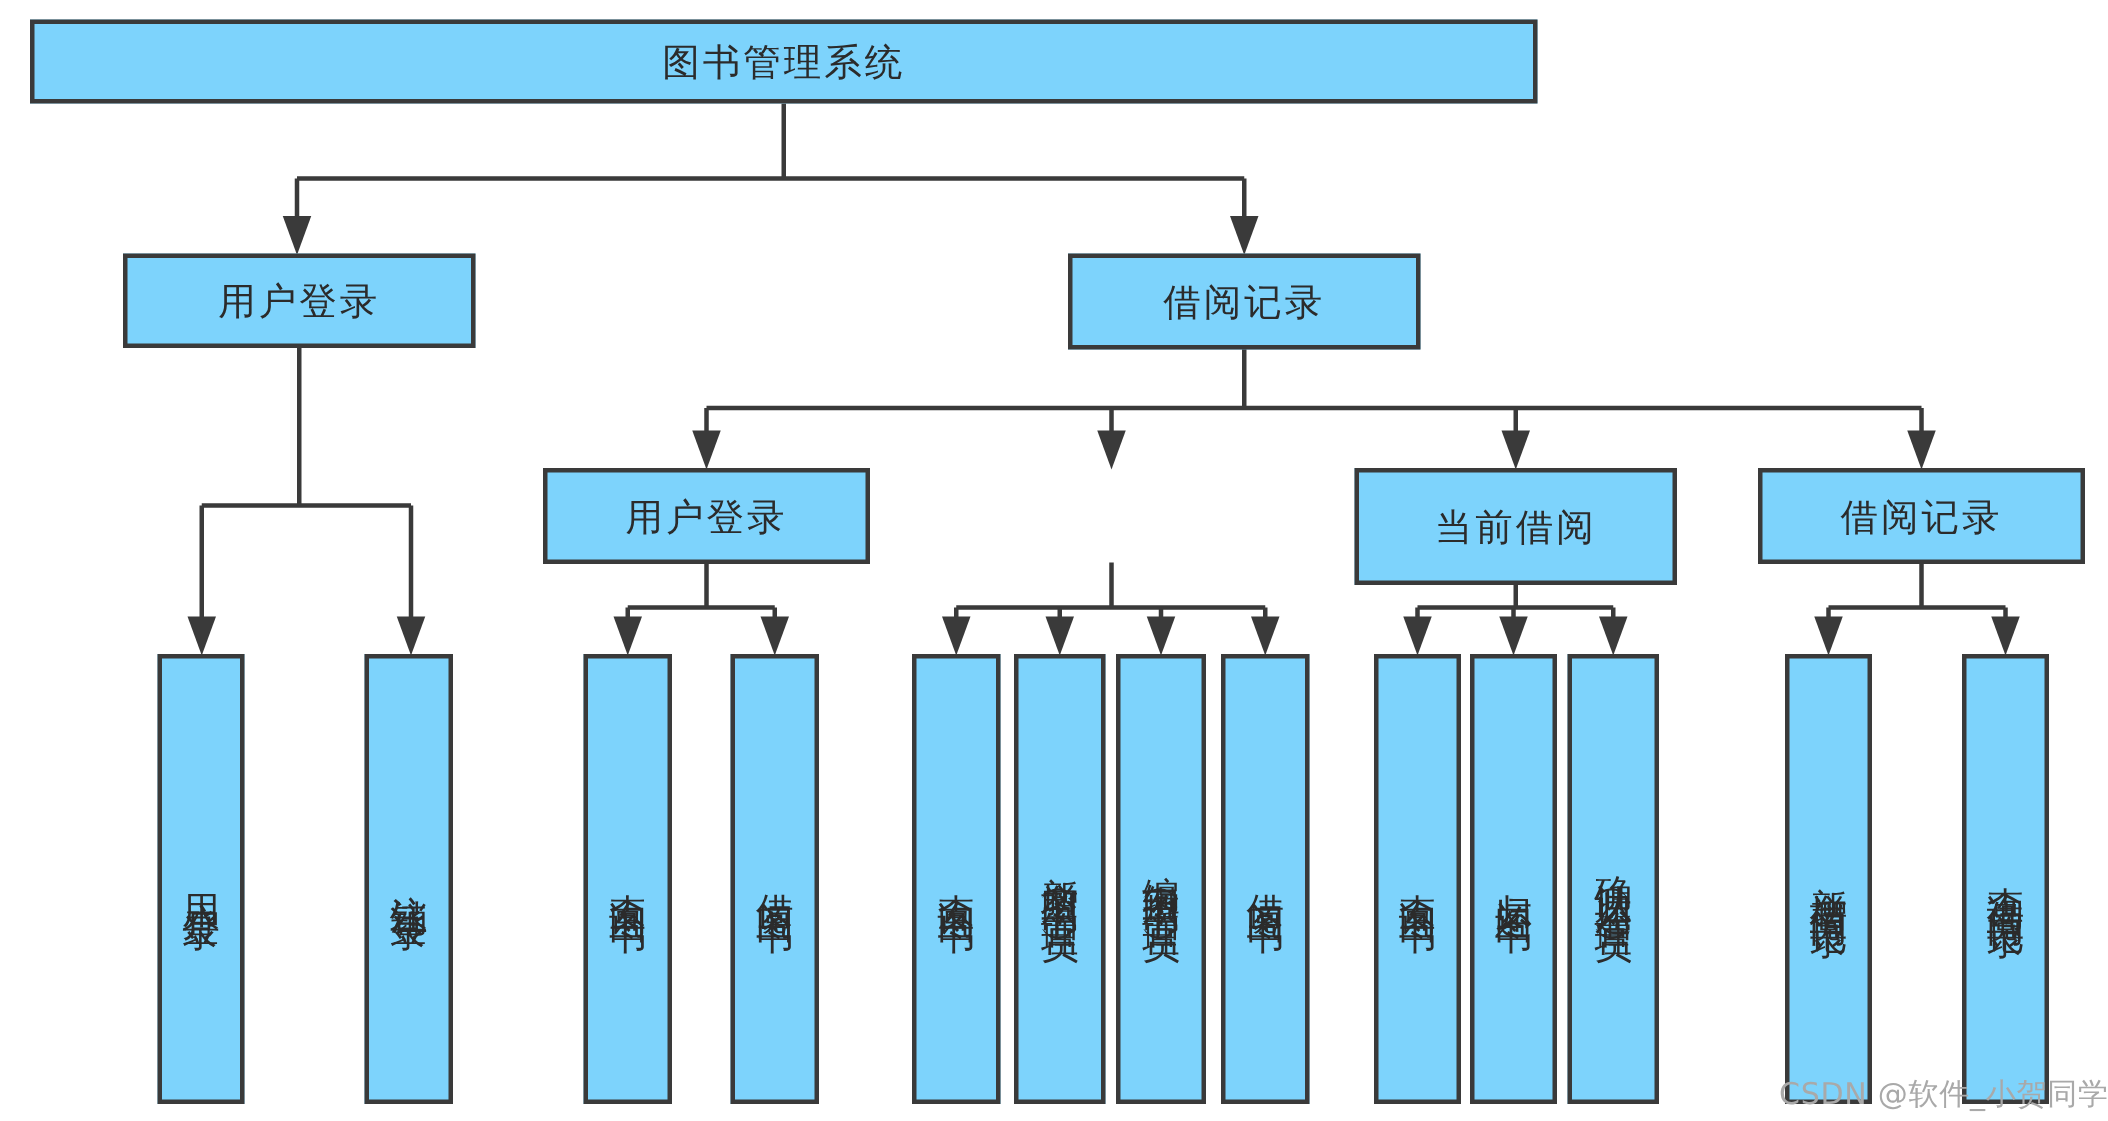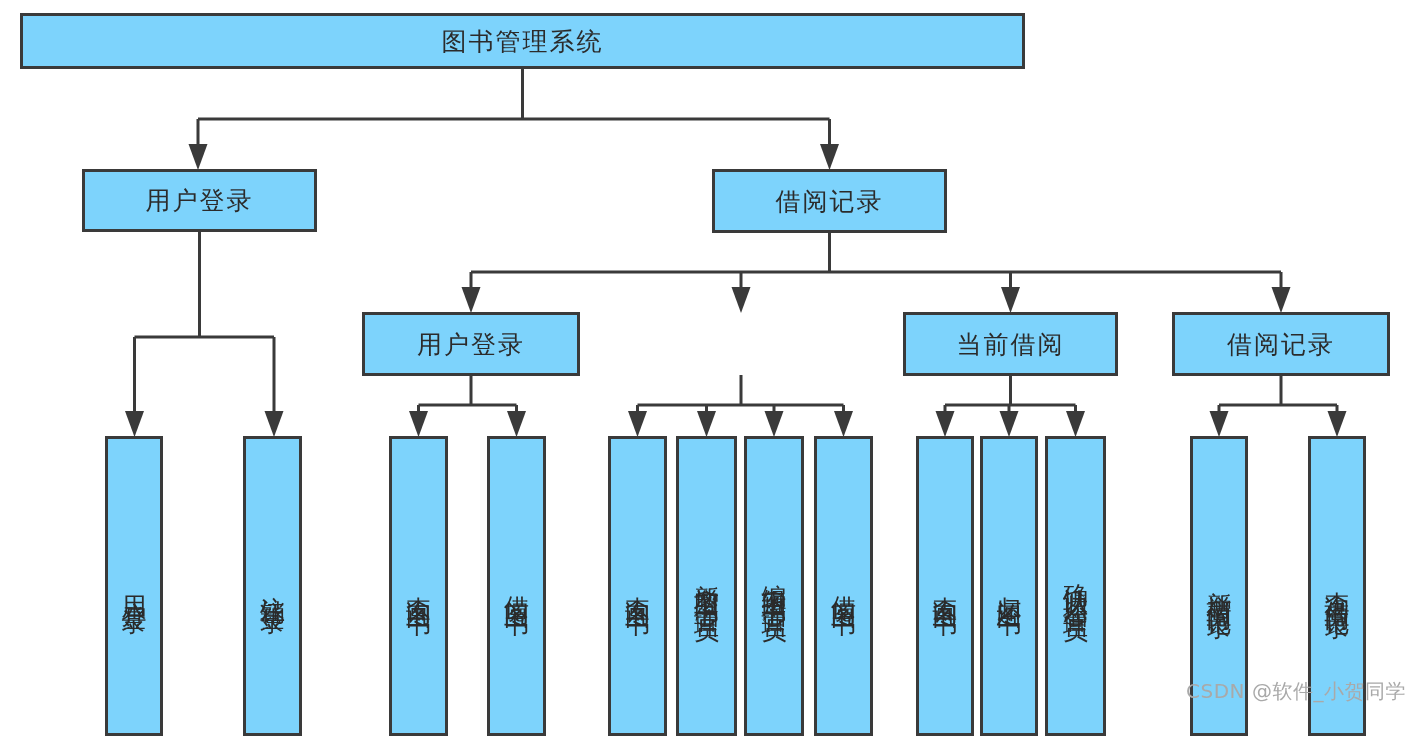--- a/index.html
+++ b/index.html
@@ -47,21 +47,21 @@
     writing-mode: vertical-rl;
     text-orientation: mixed;
     font-size: 25px;
     letter-spacing: 5px;
     line-height: 1;
     white-space: nowrap;
   }
   .watermark {
     position: absolute;
     left: 1186px;
-    top: 678px;
+    top: 716px;
     font-size: 20px;
     color: var(--watermark);
     white-space: nowrap;
     letter-spacing: 0.5px;
   }
 </style>
 </head>
 <body>
 
 <div class="canvas">
@@ -116,21 +116,21 @@
   <div class="node" style="left:82px; top:169px; width:235px; height:63px;">
     <span class="h-label">用户登录</span>
   </div>
   <div class="node" style="left:712px; top:169px; width:235px; height:64px;">
     <span class="h-label">借阅记录</span>
   </div>
 
   <div class="node" style="left:362px; top:312px; width:218px; height:64px;">
     <span class="h-label">用户登录</span>
   </div>
-  <div class="node" style="left:903px; top:312px; width:215px; height:64px;">
+  <div class="node" style="left:903px; top:312px; width:215px; height:78px;">
     <span class="h-label">当前借阅</span>
   </div>
   <div class="node" style="left:1172px; top:312px; width:218px; height:64px;">
     <span class="h-label">借阅记录</span>
   </div>
 
   <div class="node" style="left:105px; top:436px; width:58px; height:300px;">
     <span class="v-label">用户登录</span>
   </div>
   <div class="node" style="left:243px; top:436px; width:59px; height:300px;">

